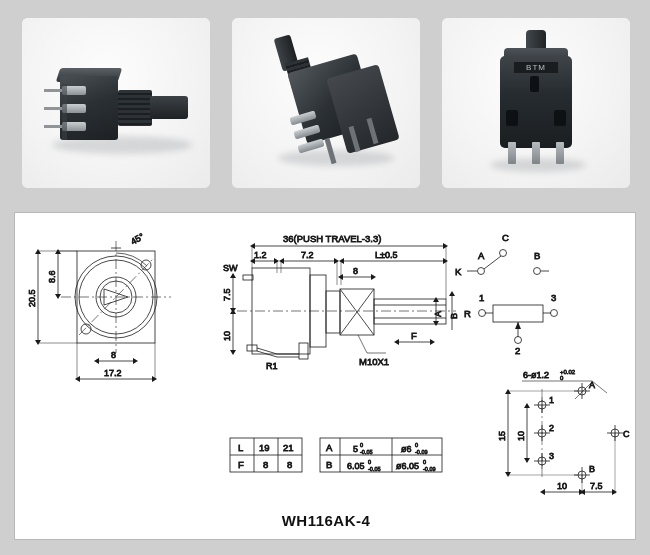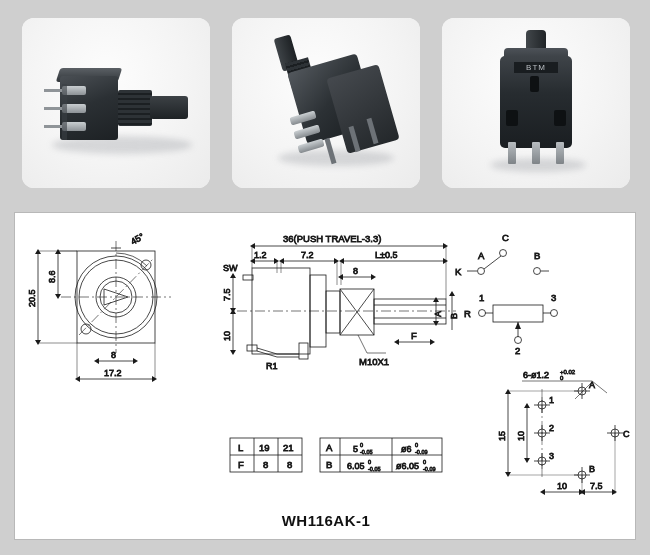--- a/index.html
+++ b/index.html
@@ -11,21 +11,21 @@
     overflow:hidden;
   }
   .page{position:relative;width:650px;height:555px;box-sizing:border-box;}
 
   
   .photo-strip{
     position:absolute;left:0;top:0;width:650px;height:205px;
   }
   .photo-card{
     position:absolute;top:18px;height:170px;
-    background:#f7f7f7;border-radius:12px;overflow:hidden;
+    background:#f7f7f7;border-radius:6px;overflow:hidden;
   }
   .photo-card.p1{left:22px;width:188px;}
   .photo-card.p2{left:232px;width:188px;}
   .photo-card.p3{left:442px;width:188px;}
   .photo-inner{position:relative;width:100%;height:100%;
     background:radial-gradient(ellipse at 45% 35%, #fdfdfd 0%, #f4f4f4 55%, #ebebeb 100%);}
 
   
   .blk{position:absolute;background:#2b2f33;}
   .blk2{position:absolute;background:#3a3f44;}
@@ -413,16 +413,16 @@
         <text x="353" y="251" font-size="5.5">0</text>
         <text x="353" y="258" font-size="5.5">-0.05</text>
         <text x="381" y="256" font-size="9">ø6.05</text>
         <text x="408" y="251" font-size="5.5">0</text>
         <text x="408" y="258" font-size="5.5">-0.09</text>
       </g>
 
       </g>
     </svg>
 
-    <div class="part-no">WH116AK-1</div>
+    <div class="part-no">WH116AK-4</div>
   </div>
 
 </div>
 
 </body></html>

